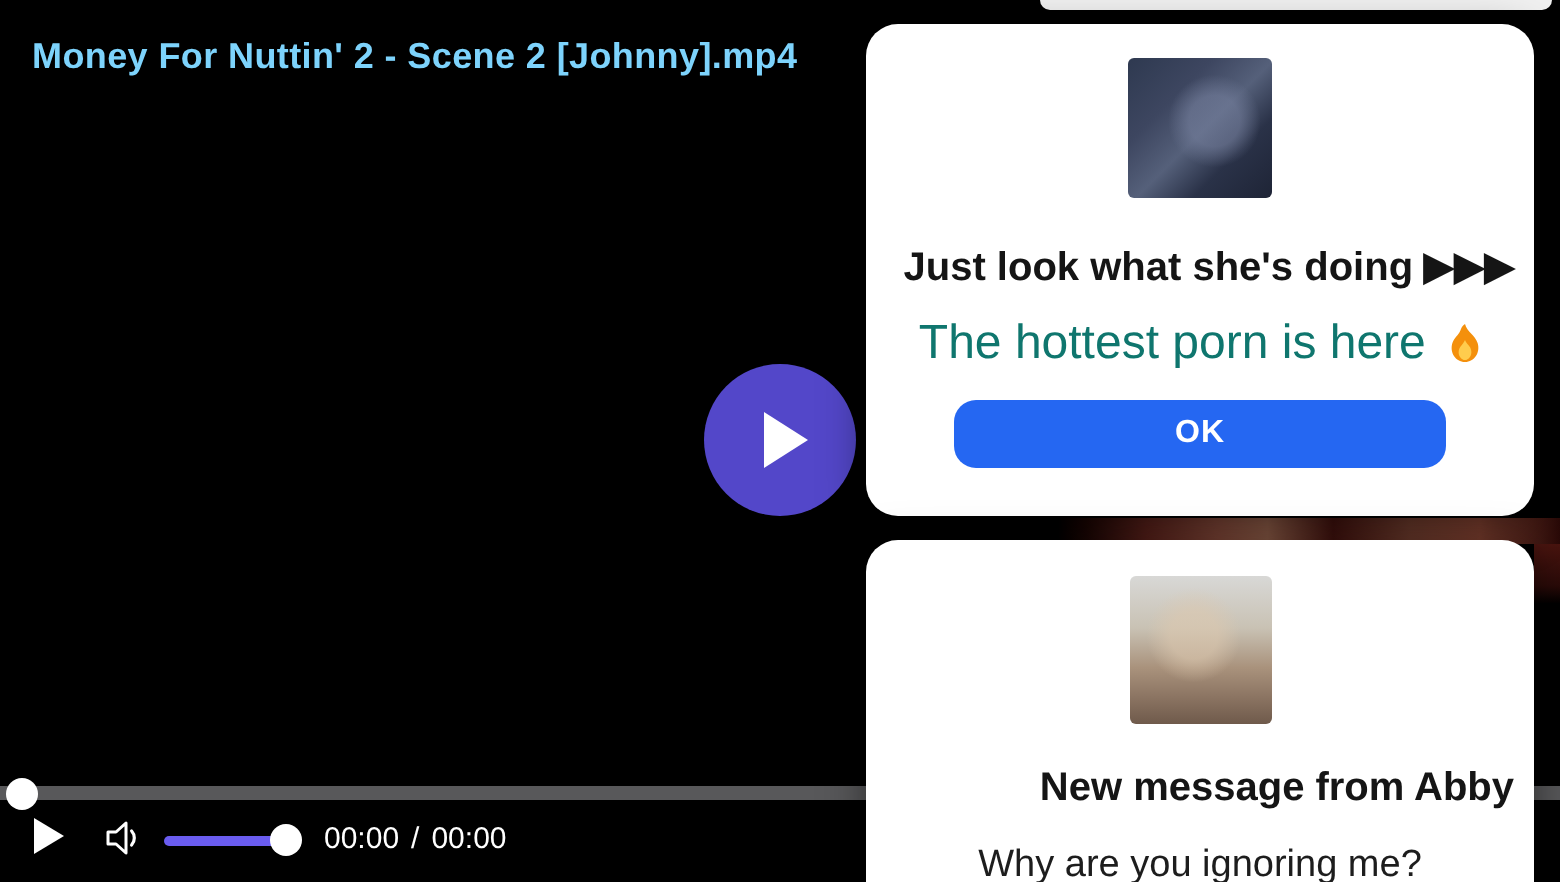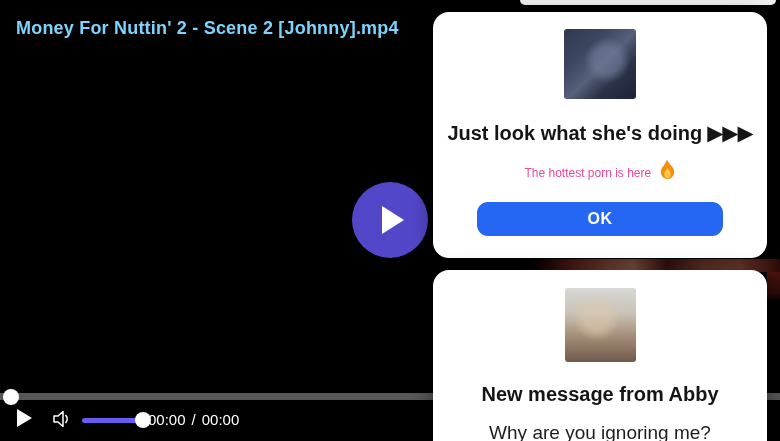--- a/index.html
+++ b/index.html
@@ -37,21 +37,21 @@
   .ctrl-volume{position:absolute;left:50px;top:408px;z-index:2;cursor:pointer;}
   .vol-track{
     position:absolute;left:82px;top:418px;width:68px;height:5px;z-index:2;
     background:#6a5cf0;border-radius:3px;cursor:pointer;
   }
   .vol-thumb{
     position:absolute;left:135px;top:412px;width:16px;height:16px;z-index:3;
     background:#fff;border-radius:50%;cursor:grab;
   }
   .time-display{
-    position:absolute;left:148px;top:411px;z-index:2;
+    position:absolute;left:162px;top:411px;z-index:2;
     color:#fff;font-size:15px;white-space:nowrap;text-align:center;
   }
   .time-display .sep{padding:0 6px;}
   
   .frame-strip{
     position:absolute;left:528px;top:259px;width:252px;height:13px;z-index:1;
     background:linear-gradient(90deg,#000 0%,#1b0604 6%,#57201a 18%,#7c4436 32%,
       #8a5a46 42%,#40120e 55%,#6b3a2c 70%,#7f4030 84%,#2a0a08 100%);
   }
   .frame-strip2{
@@ -80,25 +80,25 @@
       radial-gradient(circle at 60% 45%,rgba(120,130,160,.55) 0 22%,transparent 40%),
       linear-gradient(135deg,#2e3950 0%,#3d4660 30%,#55607a 52%,#2a3248 72%,#1e2436 100%);
   }
   .thumb-2{
     width:71px;height:74px;margin-top:18px;
     background:
       radial-gradient(circle at 45% 40%,rgba(220,200,175,.6) 0 20%,transparent 40%),
       linear-gradient(180deg,#d8d8d6 0%,#c9c2b4 35%,#a9927c 62%,#8b7462 82%,#6f5a4b 100%);
   }
   .popup-heading{
-    margin:23px 10px 0;font-size:20px;font-weight:bold;color:#151515;line-height:22px;
+    margin:23px 10px 0;font-size:20px;font-weight:bold;color:#151515;line-height:22px;text-align:right;
   }
   .arrows{font-size:21px;letter-spacing:-1px;margin-left:5px;font-family:"DejaVu Sans",sans-serif;}
   .popup-sub{
-    margin:16px 10px 0;font-size:12px;color:#ec4899;line-height:21px;
+    margin:16px 10px 0;font-size:24px;color:#0f766e;line-height:21px;
   }
   .popup-sub .fire{vertical-align:-3px;margin-left:4px;}
   .ok-button{
     display:block;margin:15px auto 0;width:246px;height:34px;
     background:#2567f2;color:#fff;font-size:16px;font-weight:bold;
     border:none;border-radius:11px;cursor:pointer;letter-spacing:.5px;
     font-family:inherit;
   }
   .popup-2 .popup-heading{margin-top:21px;}
   .popup-2 .popup-sub{margin-top:17px;font-size:19px;color:#1d1d1d;}

